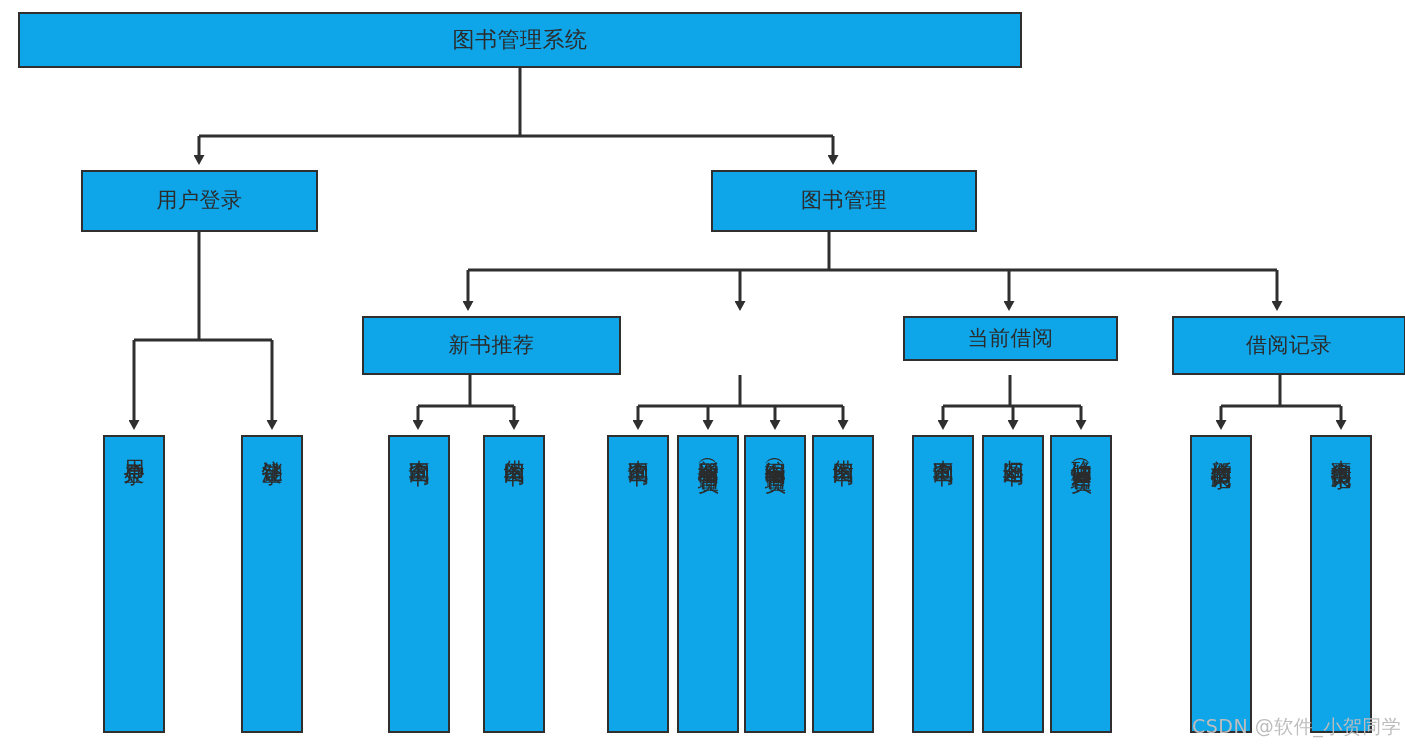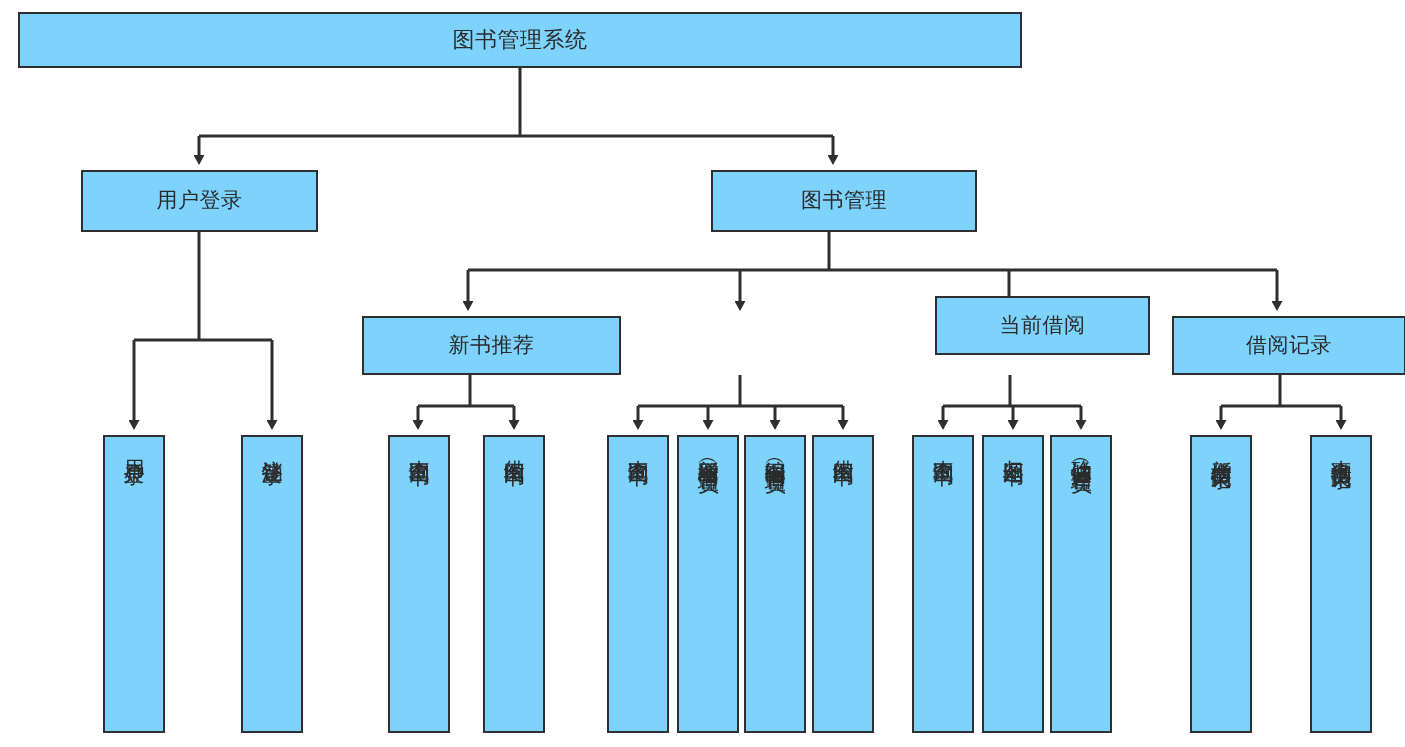--- a/index.html
+++ b/index.html
@@ -21,21 +21,21 @@
     position: absolute;
     left: 0;
     top: 0;
     width: 1405px;
     height: 747px;
     pointer-events: none;
   }
   .node {
     position: absolute;
     box-sizing: border-box;
-    background: #7dd3fc;
+    background: #0ea5e9;
     border: 2px solid #2f2f2f;
     display: flex;
     align-items: center;
     justify-content: center;
     color: #2b2b2b;
   }
   .node .lbl {
     text-align: center;
     line-height: 1.12;
     letter-spacing: 0.5px;
@@ -129,21 +129,21 @@
   <div class="node horiz" style="left: 81px; top: 170px; width: 237px; height: 62px; border-color: rgb(47, 47, 47); color: rgb(43, 43, 43);">
     <span class="lbl">用户登录</span>
   </div>
   <div class="node horiz" style="left: 711px; top: 170px; width: 266px; height: 62px; border-color: rgb(47, 47, 47); color: rgb(43, 43, 43);">
     <span class="lbl">图书管理</span>
   </div>
 
   <div class="node horiz" style="left: 362px; top: 316px; width: 259px; height: 59px; border-color: rgb(47, 47, 47); color: rgb(43, 43, 43);">
     <span class="lbl">新书推荐</span>
   </div>
-  <div class="node horiz" style="left: 903px; top: 296px; width: 215px; height: 59px; border-color: rgb(47, 47, 47); color: rgb(43, 43, 43); margin-left: 32px;">
+  <div class="node horiz" style="left: 903px; top: 316px; width: 215px; height: 45px; border-color: rgb(47, 47, 47); color: rgb(43, 43, 43);">
     <span class="lbl">当前借阅</span>
   </div>
   <div class="node horiz" style="left: 1172px; top: 316px; width: 234px; height: 59px; border-color: rgb(47, 47, 47); color: rgb(43, 43, 43);">
     <span class="lbl">借阅记录</span>
   </div>
 
   <div class="node vert" style="left: 103px; top: 435px; width: 62px; height: 298px; border-color: rgb(47, 47, 47); color: rgb(43, 43, 43);">
     <span class="lbl">用户登录</span>
   </div>
   <div class="node vert" style="left: 241px; top: 435px; width: 62px; height: 298px; border-color: rgb(47, 47, 47); color: rgb(43, 43, 43);">
@@ -176,14 +176,15 @@
   <div class="node vert" style="left: 1050px; top: 435px; width: 62px; height: 298px; border-color: rgb(47, 47, 47); color: rgb(43, 43, 43);">
     <span class="lbl">确认归还（管理员）</span>
   </div>
   <div class="node vert" style="left: 1190px; top: 435px; width: 62px; height: 298px; border-color: rgb(47, 47, 47); color: rgb(43, 43, 43);">
     <span class="lbl">新增借阅记录</span>
   </div>
   <div class="node vert" style="left: 1310px; top: 435px; width: 62px; height: 298px; border-color: rgb(47, 47, 47); color: rgb(43, 43, 43);">
     <span class="lbl">查询借阅记录</span>
   </div>
 
+  <div class="watermark" style="left: 1192px; top: 714px; color: rgb(189, 189, 189);">CSDN @软件_小贺同学</div>
 
 </div>
 
 </body></html>

